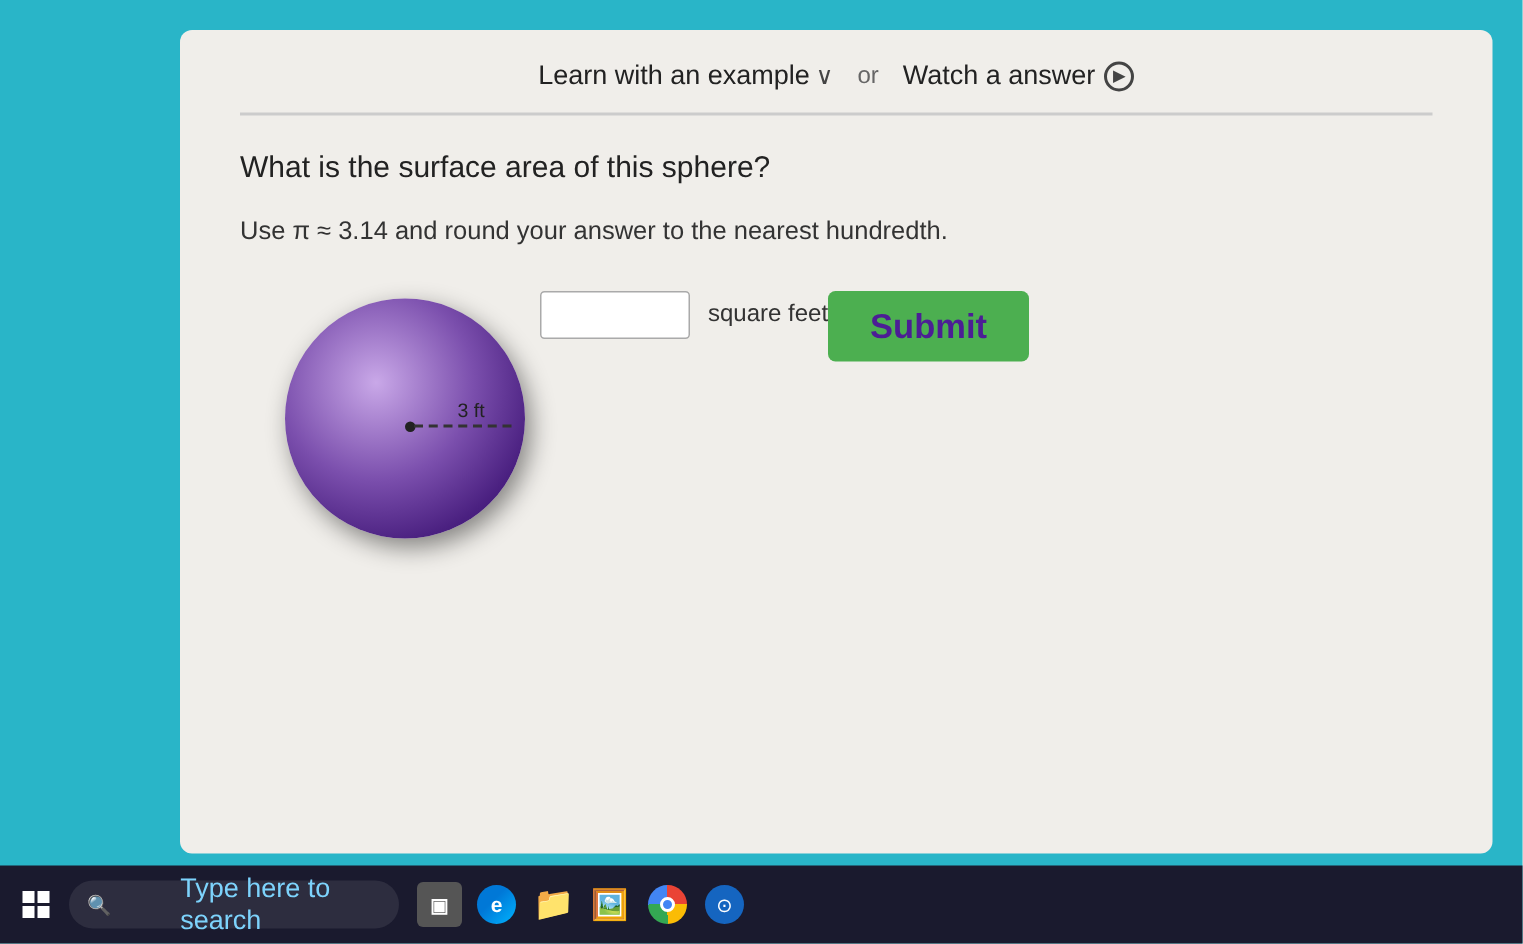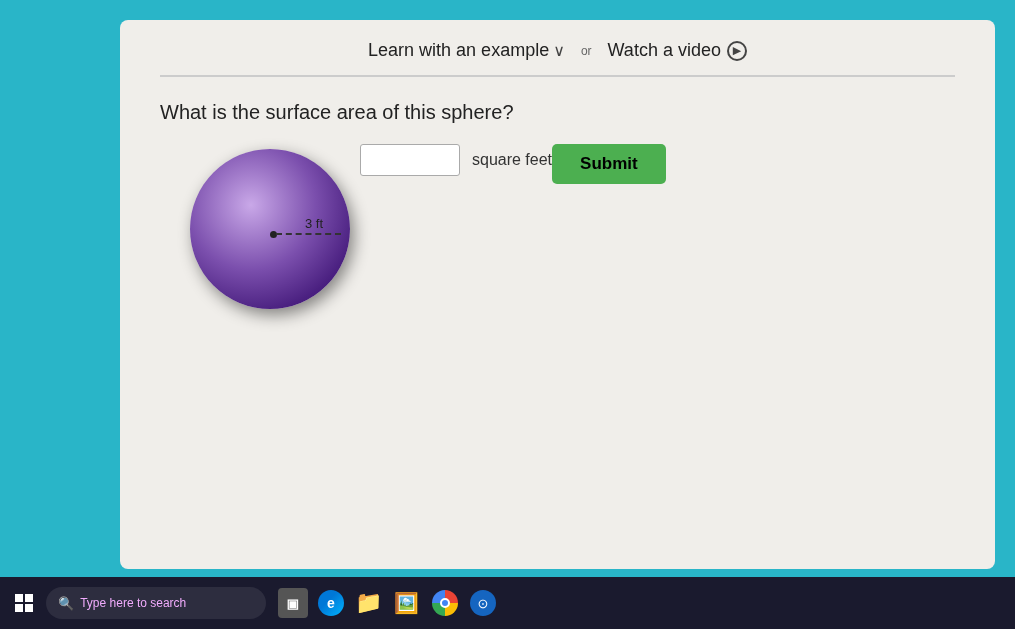--- a/index.html
+++ b/index.html
@@ -43,21 +43,21 @@
       gap: 4px;
       text-decoration: none;
     }
 
     .learn-link .chevron {
       font-size: 16px;
       color: #444;
     }
 
     .or-text {
-      font-size: 12px;
+      font-size: 16px;
       color: #666;
     }
 
     .watch-link {
       font-size: 18px;
       color: #222;
       cursor: pointer;
       display: flex;
       align-items: center;
       gap: 6px;
@@ -163,25 +163,25 @@
       outline: none;
     }
 
     .unit-label {
       font-size: 16px;
       color: #333;
     }
 
     .submit-btn {
       background-color: #4caf50;
-      color: #000000;
+      color: #4c1d95;
       border: none;
       border-radius: 5px;
       padding: 10px 28px;
-      font-size: 17px;
+      font-size: 23px;
       font-weight: bold;
       cursor: pointer;
     }
 
     
     .taskbar {
       position: absolute;
       bottom: 0;
       left: 0;
       right: 0;
@@ -226,22 +226,23 @@
       height: 32px;
       cursor: text;
     }
 
     .search-icon-tb {
       color: #aaa;
       font-size: 13px;
     }
 
     .search-text-tb {
-      color: #f0abfc;
-      font-size: 12px;
+      color: #7dd3fc;
+      font-size: 18px;
+      margin-left: 40px;
     }
 
     .taskbar-icons {
       display: flex;
       align-items: center;
       gap: 8px;
       margin-left: 6px;
     }
 
     .tb-icon {
@@ -321,28 +322,29 @@
 
 <div class="main-content">
 
   <div class="top-bar">
     <a class="learn-link">
       <span>Learn with an example</span>
       <span class="chevron">∨</span>
     </a>
     <span class="or-text">or</span>
     <a class="watch-link">
-      <span>Watch a video</span>
+      <span>Watch a answer</span>
       <span class="watch-play-icon">
         <span>▶</span>
       </span>
     </a>
   </div>
 
   <div class="question-title">What is the surface area of this sphere?</div>
+  <div class="question-subtitle">Use π ≈ 3.14 and round your answer to the nearest hundredth.</div>
 
   <div class="sphere-area">
 
     <div class="sphere-container">
       <div class="sphere"></div>
       <div class="radius-dot"></div>
       <div class="radius-line"></div>
       <div class="radius-label">3 ft</div>
     </div>
 

